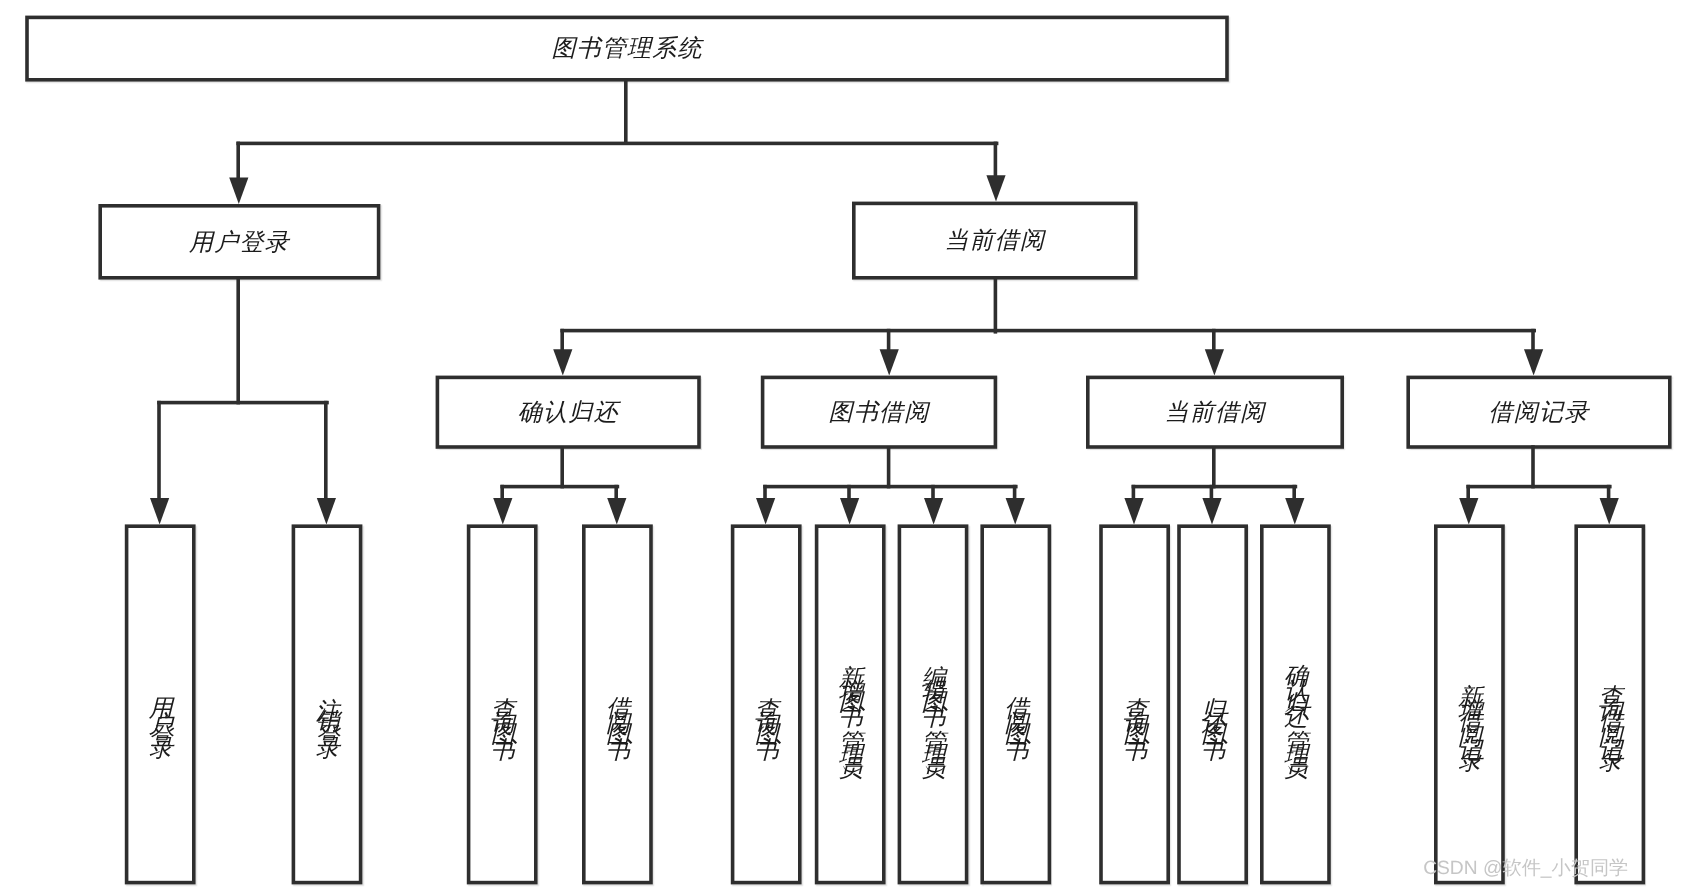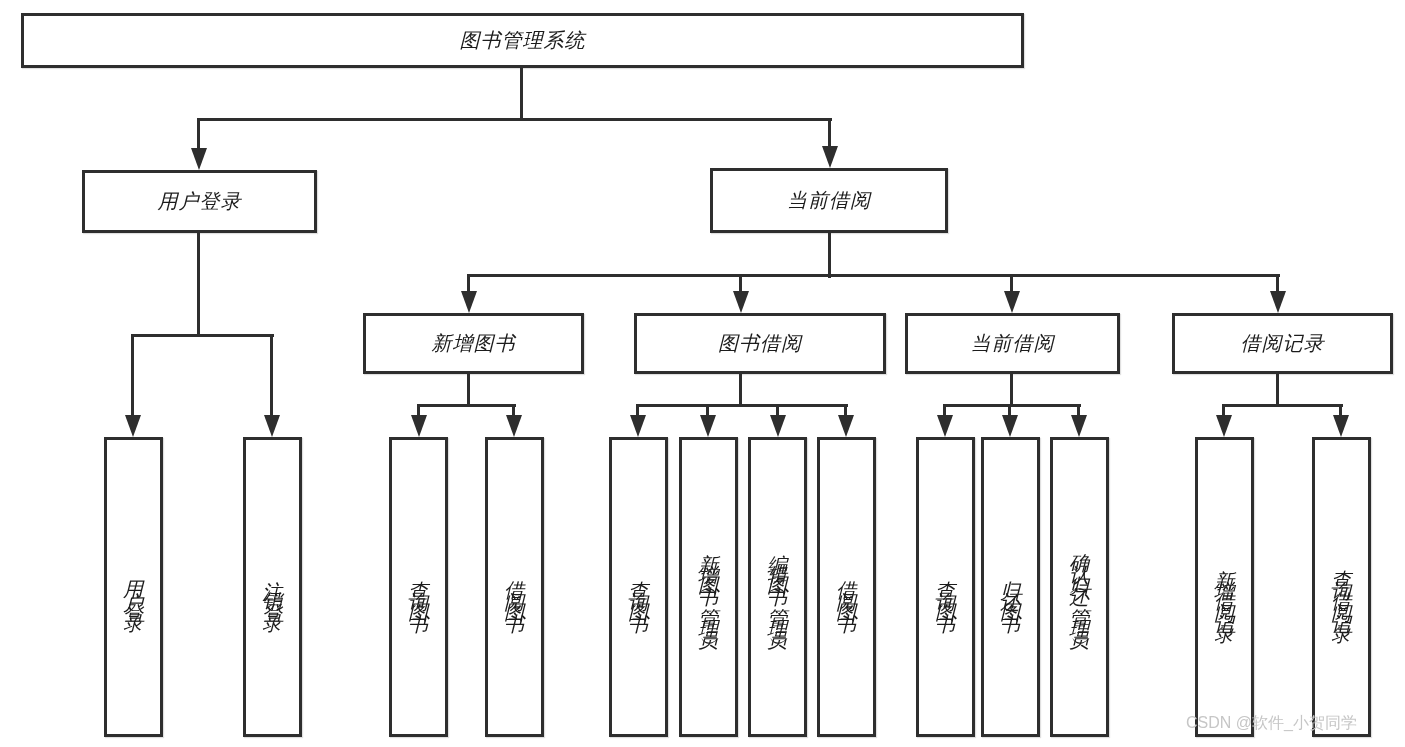--- a/index.html
+++ b/index.html
@@ -83,22 +83,22 @@
   <div class="h" style="left:467px;top:274px;width:813px"></div>
   <div class="v" style="left:467px;top:274px;height:20px"></div>
   <div class="tri" style="left:461px;top:291px"></div>
   <div class="v" style="left:739px;top:274px;height:20px"></div>
   <div class="tri" style="left:733px;top:291px"></div>
   <div class="v" style="left:1010px;top:274px;height:20px"></div>
   <div class="tri" style="left:1004px;top:291px"></div>
   <div class="v" style="left:1276px;top:274px;height:20px"></div>
   <div class="tri" style="left:1270px;top:291px"></div>
 
-  <div class="box hbox" style="left:363px;top:313px;width:221px;height:61px">新增图书</div>
-  <div class="box hbox" style="left:634px;top:313px;width:252px;height:61px">图书借阅</div>
+  <div class="box hbox" style="left:363px;top:313px;width:221px;height:61px">确认归还</div>
+  <div class="box hbox" style="left:634px;top:313px;width:197px;height:61px">图书借阅</div>
   <div class="box hbox" style="left:905px;top:313px;width:215px;height:61px">当前借阅</div>
   <div class="box hbox" style="left:1172px;top:313px;width:221px;height:61px">借阅记录</div>
 
   <div class="v" style="left:467px;top:372px;height:35px"></div>
   <div class="h" style="left:417px;top:404px;width:99px"></div>
   <div class="v" style="left:417px;top:404px;height:14px"></div>
   <div class="tri" style="left:411px;top:415px"></div>
   <div class="v" style="left:512px;top:404px;height:14px"></div>
   <div class="tri" style="left:506px;top:415px"></div>
 

